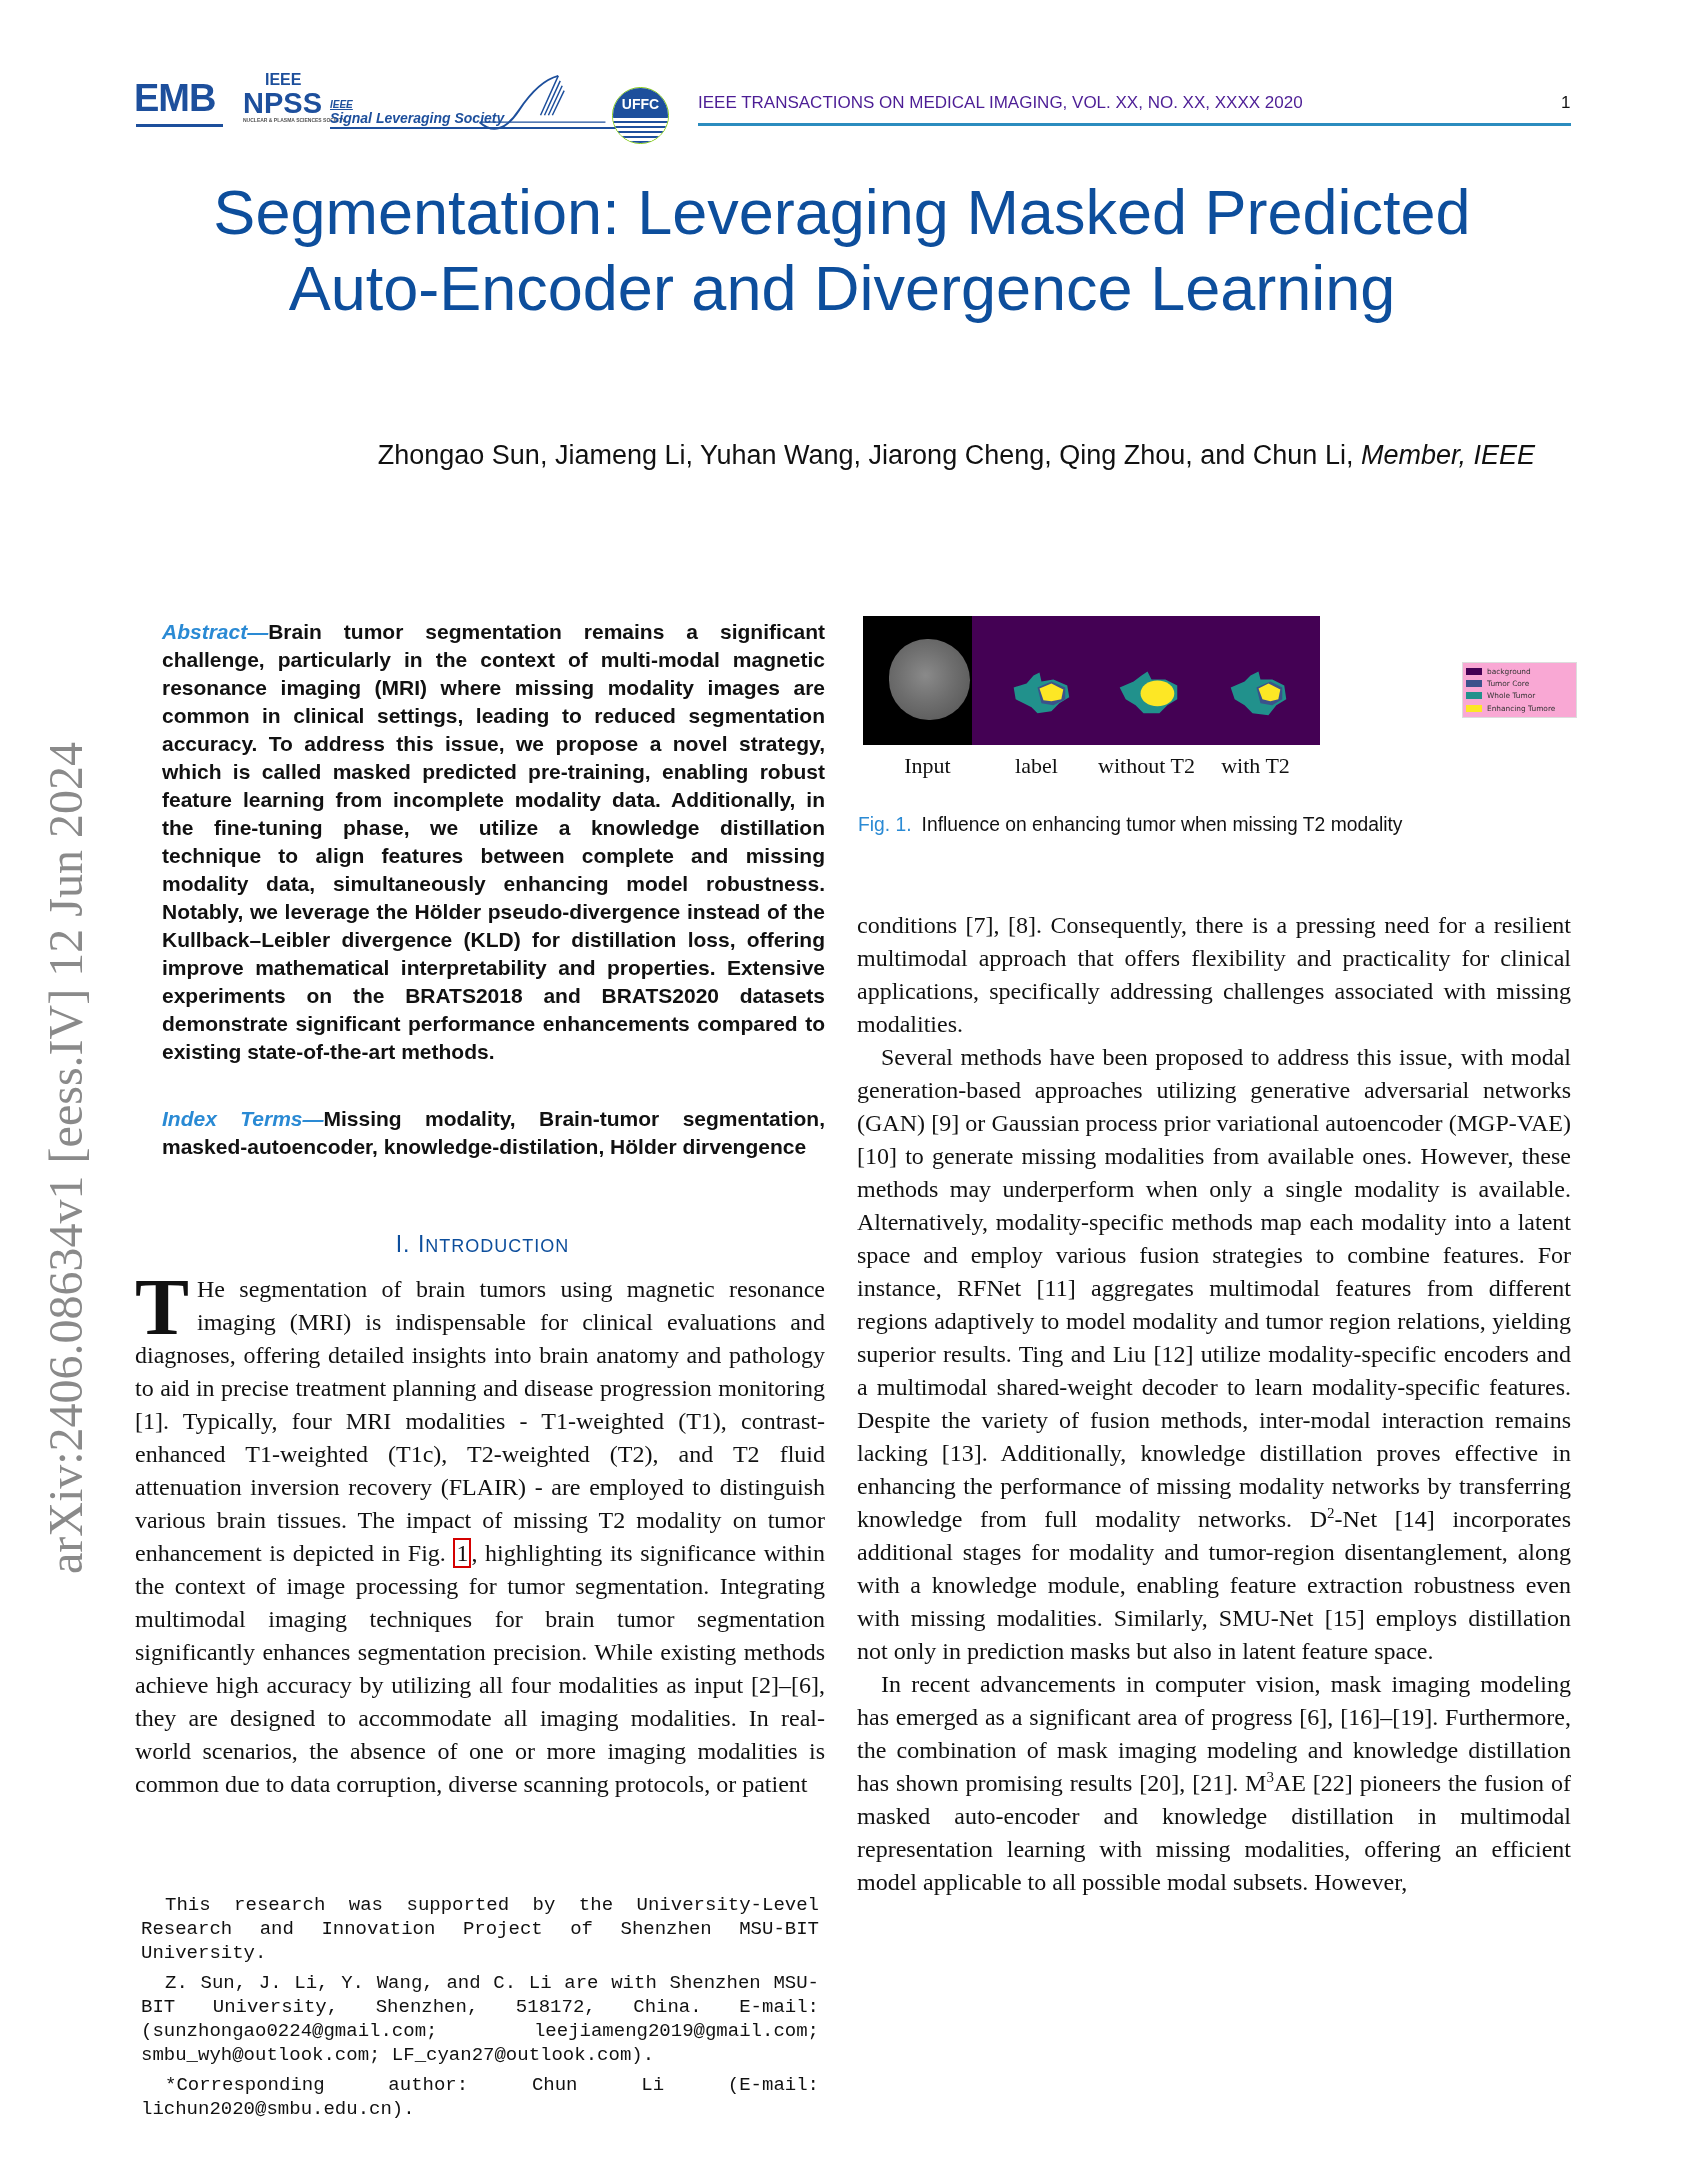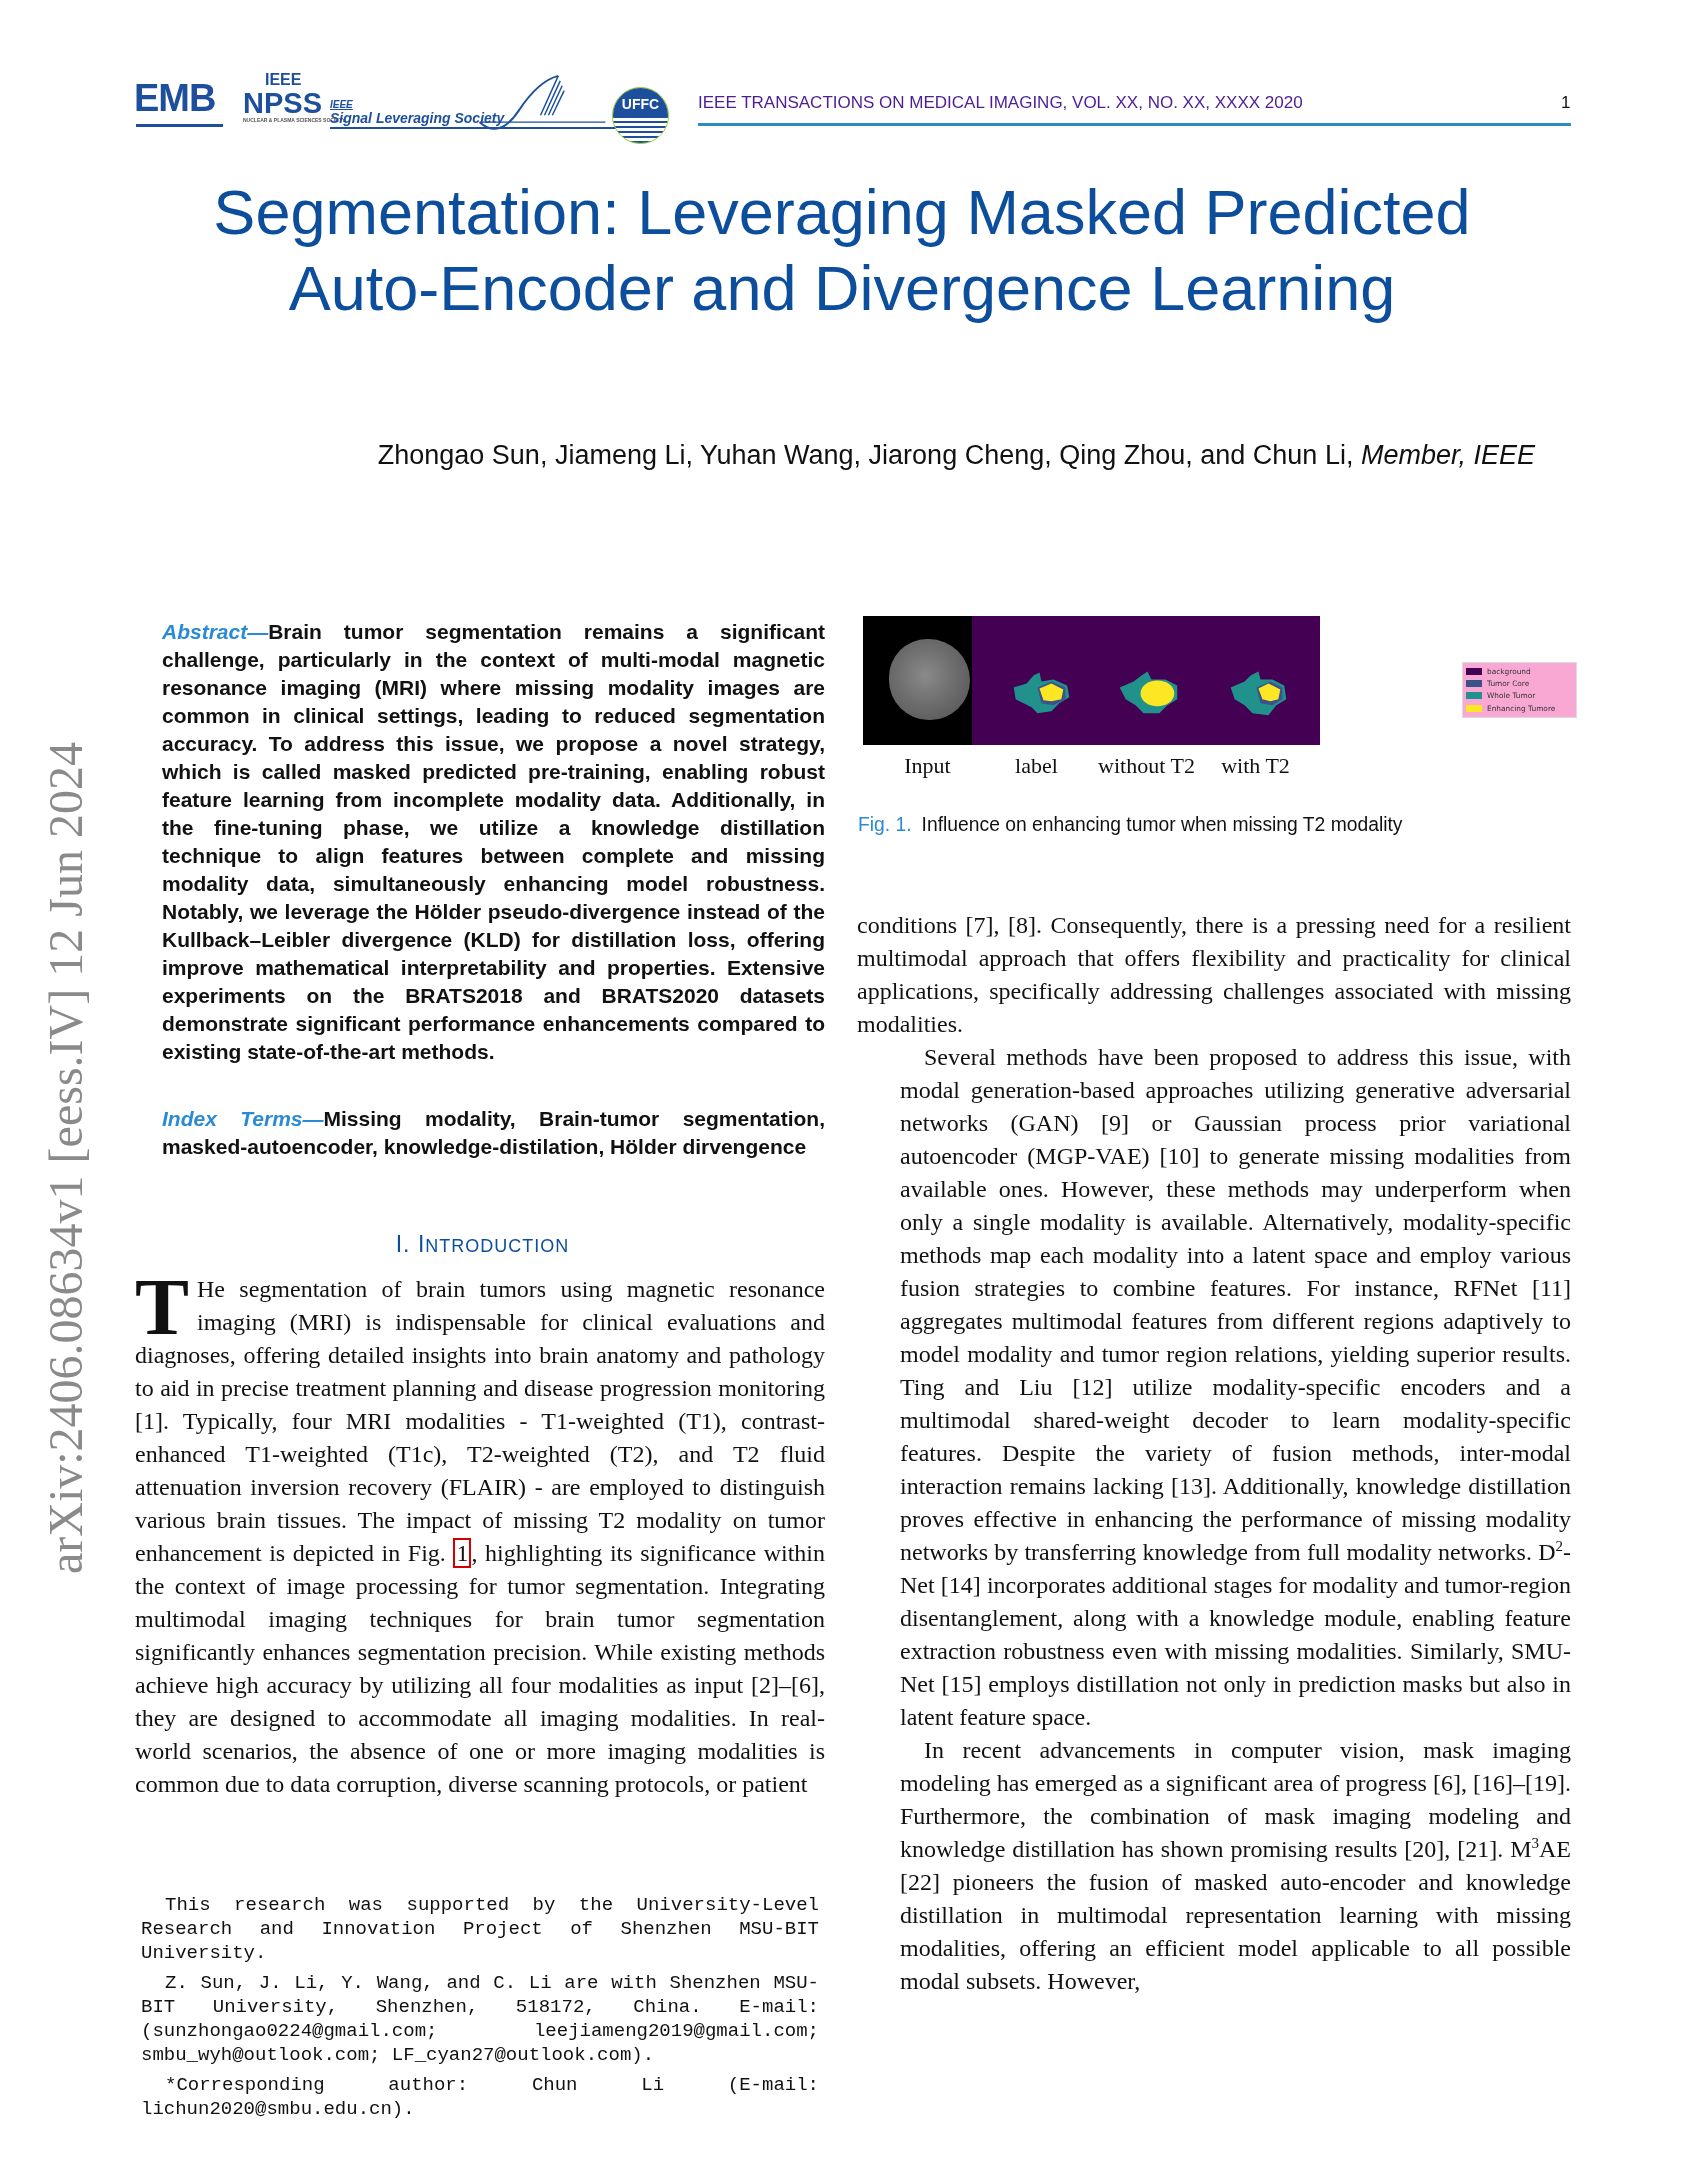--- a/index.html
+++ b/index.html
@@ -65,21 +65,21 @@
   .legend-item { display:flex; align-items:center; height:12.4px; }
   .legend-swatch { width:16px; height:7px; margin-right:5px; }
   .legend-text { font-family:"DejaVu Sans",sans-serif; font-size:7.4px; color:#333; white-space:nowrap; }
 
   .fig-caption { left:858px; top:814px; width:713px; font-family:"Liberation Sans",sans-serif; font-size:19.3px; color:#111; }
   .fig-caption .num { color:#2a8ad4; margin-right:10px; }
 
   
   .right-col { left:857px; top:909px; width:714px; font-family:"Liberation Serif",serif; font-size:24px; line-height:33px; text-align:justify; }
   .right-col p { margin:0; text-indent:0; }
-  .right-col p.ind { text-indent:24px;margin-left:43px; }
+  .right-col p.ind { text-indent:24px; }
   sup { font-size:15px; line-height:0; }
 </style>
 </head>
 <body>
 
 <div class="abs logos">
   <div class="abs logo-emb">EMB</div>
   <div class="abs logo-emb-line"></div>
   <div class="abs logo-npss">
     <span class="ieee">IEEE</span>

